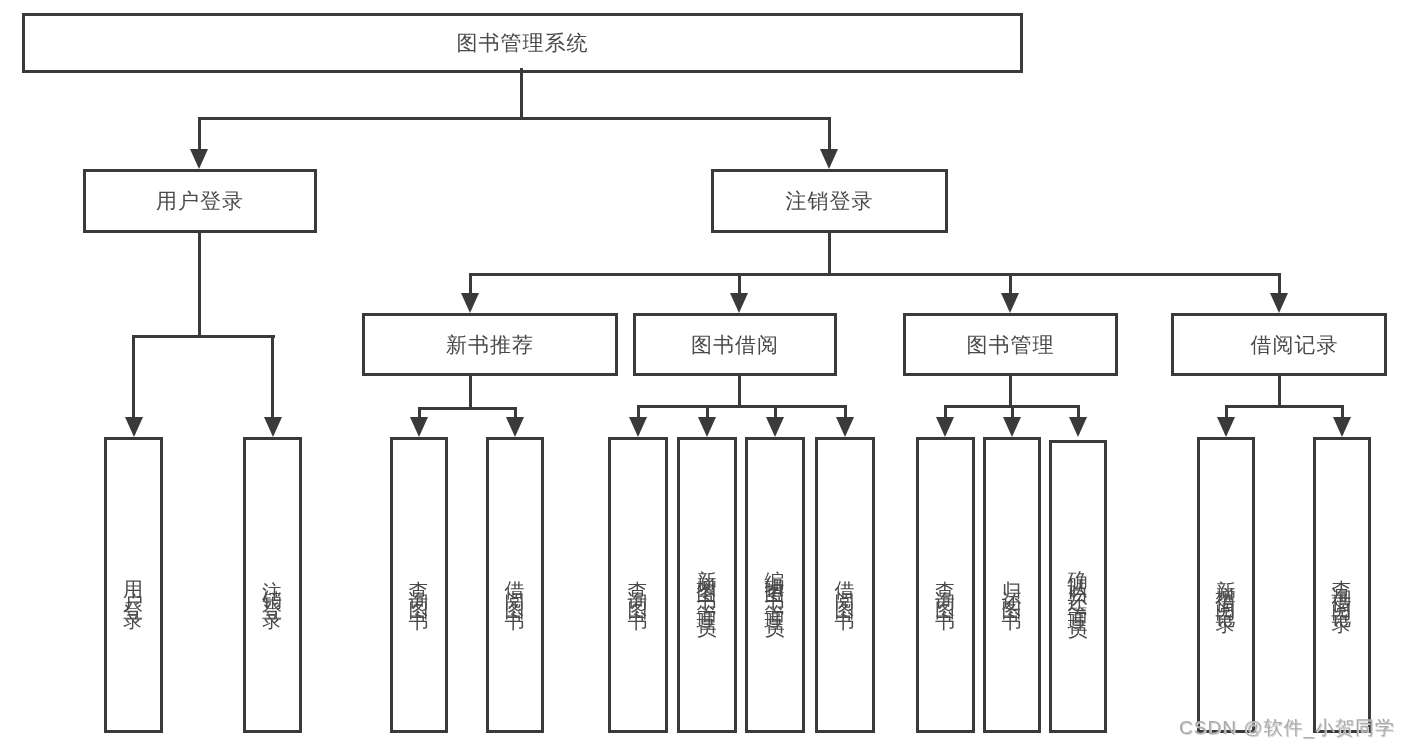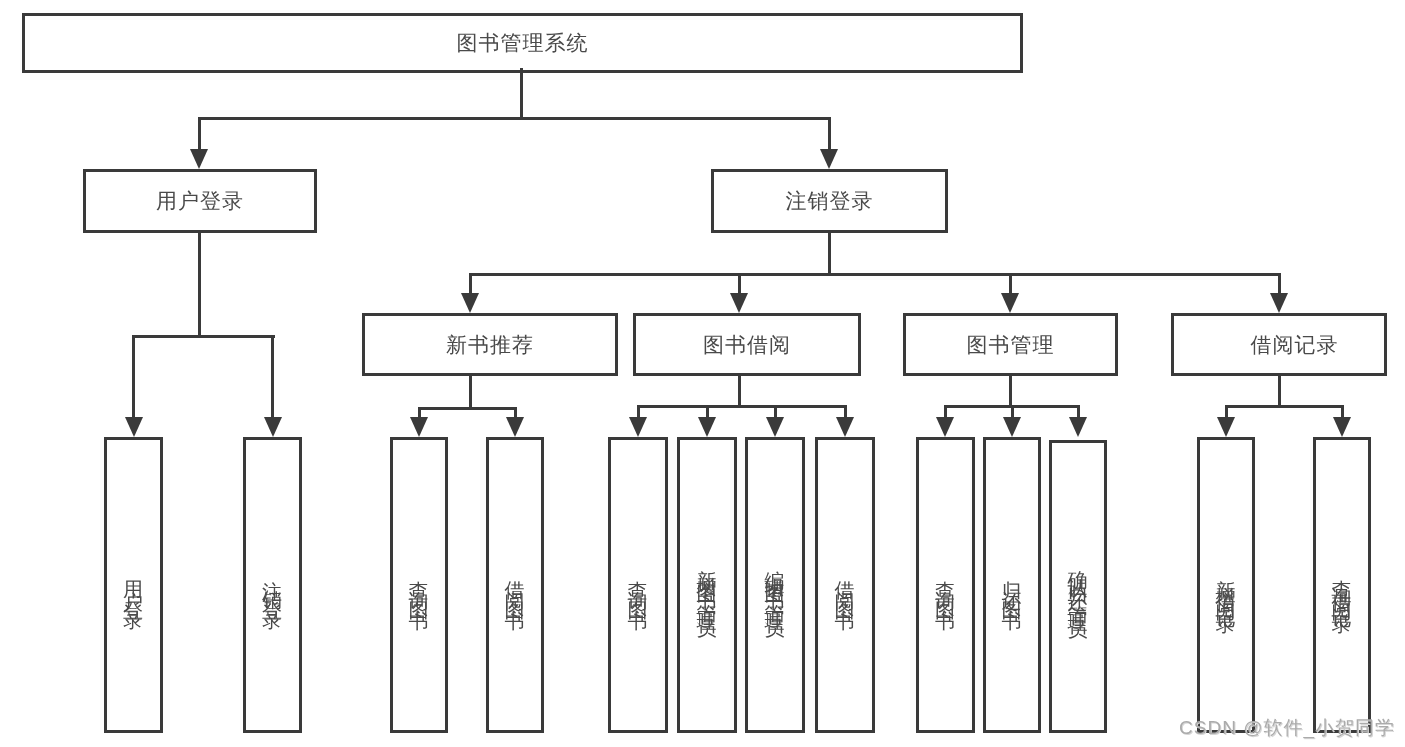--- a/index.html
+++ b/index.html
@@ -96,21 +96,21 @@
 <div class="vline" style="left:737.5px;top:273px;height:22px;"></div>
 <div class="arrow" style="left:730px;top:293px;"></div>
 <div class="vline" style="left:1008.5px;top:273px;height:22px;"></div>
 <div class="arrow" style="left:1001px;top:293px;"></div>
 <div class="vline" style="left:1277.5px;top:273px;height:22px;"></div>
 <div class="arrow" style="left:1270px;top:293px;"></div>
 
 <div class="box" style="left:362px;top:313px;width:256px;height:63px;">
   <span>新书推荐</span>
 </div>
-<div class="box" style="left:633px;top:313px;width:228px;height:63px;">
+<div class="box" style="left:633px;top:313px;width:204px;height:63px;">
   <span>图书借阅</span>
 </div>
 <div class="box" style="left:903px;top:313px;width:215px;height:63px;">
   <span>图书管理</span>
 </div>
 <div class="box" style="left:1171px;top:313px;width:216px;height:63px;padding-left:31px;">
   <span>借阅记录</span>
 </div>
 
 <div class="vline" style="left:468.5px;top:376px;height:31px;"></div>

